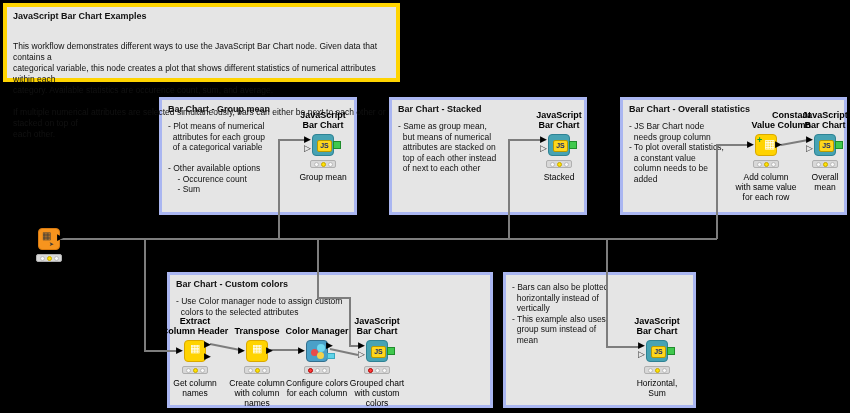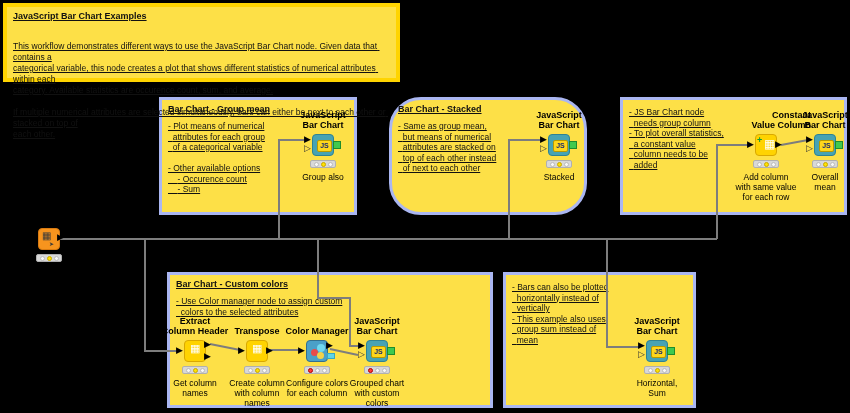--- a/index.html
+++ b/index.html
@@ -1,19 +1,19 @@
 <!DOCTYPE html>
 <html><head>
 <meta charset="utf-8">
 <style>
   html,body{margin:0;padding:0;background:#000;}
   #canvas{position:relative;width:850px;height:413px;background:#000;overflow:hidden;
           font-family:"Liberation Sans",sans-serif;color:#111;}
   
-  .box{position:absolute;background:#fde047;border:3px solid #aab6f1;box-sizing:border-box;z-index:1;text-decoration:underline;}
+  .box{position:absolute;background:#e5e5e5;border:3px solid #aab6f1;box-sizing:border-box;z-index:1;}
   .box.note{border:4px solid #ffd400;z-index:2;}
   .btitle{font-size:9px;font-weight:bold;margin:4px 0 0 6px;white-space:pre-wrap;}
   .bbody{font-size:8.5px;line-height:10.5px;margin:7px 0 0 6px;white-space:pre-wrap;}
   .note .bbody{font-size:8.5px;line-height:11px;margin-top:20px;}
   
   #wires{position:absolute;left:0;top:0;z-index:5;}
   #wires path{stroke:#7d7d7d;stroke-width:2;fill:none;}
   
   .node{position:absolute;z-index:10;}
   .nbody{position:absolute;left:0;top:0;width:22px;height:22px;border-radius:4px;box-sizing:border-box;}
@@ -58,29 +58,30 @@
   <div class="box" style="left:159px;top:97px;width:198px;height:118px;">
     <div class="btitle">Bar Chart - Group mean</div>
     <div class="bbody">- Plot means of numerical
   attributes for each group
   of a categorical variable
 
 - Other available options
     - Occurence count
     - Sum</div>
   </div>
-  <div class="box" style="left:389px;top:97px;width:198px;height:118px;border-radius:32px;">
+  <div class="box" style="left:389px;top:97px;width:198px;height:118px;">
     <div class="btitle">Bar Chart - Stacked</div>
     <div class="bbody">- Same as group mean,
   but means of numerical
   attributes are stacked on
   top of each other instead
   of next to each other</div>
   </div>
   <div class="box" style="left:620px;top:97px;width:227px;height:118px;">
+    <div class="btitle">Bar Chart - Overall statistics</div>
     <div class="bbody">- JS Bar Chart node
   needs group column
 - To plot overall statistics,
   a constant value
   column needs to be
   added</div>
   </div>
   <div class="box" style="left:136px;top:272px;width:326px;height:136px;margin-left:31px;">
     <div class="btitle">Bar Chart - Custom colors</div>
     <div class="bbody">- Use Color manager node to assign custom
@@ -129,21 +130,21 @@
         <div class="jsbadge">JS</div>
       </div>
     <span class="port" style="left:-8px;top:1px;">▶</span>
     <span class="port hollow" style="left:-8px;top:10px;">▷</span>
     <span class="gport"></span>
     <div class="traffic lit-yellow">
         <span class="dot"></span>
         <span class="dot"></span>
         <span class="dot"></span>
       </div>
-    <div class="ncaption">Group also</div>
+    <div class="ncaption">Group mean</div>
   </div>
 
   <div class="node" style="left:548px;top:134px;">
     <div class="nlabel" style="top:-24px;">JavaScript
 Bar Chart</div>
     <div class="nbody teal">
         <div class="jsbadge">JS</div>
       </div>
     <span class="port" style="left:-8px;top:1px;">▶</span>
     <span class="port hollow" style="left:-8px;top:10px;">▷</span>

